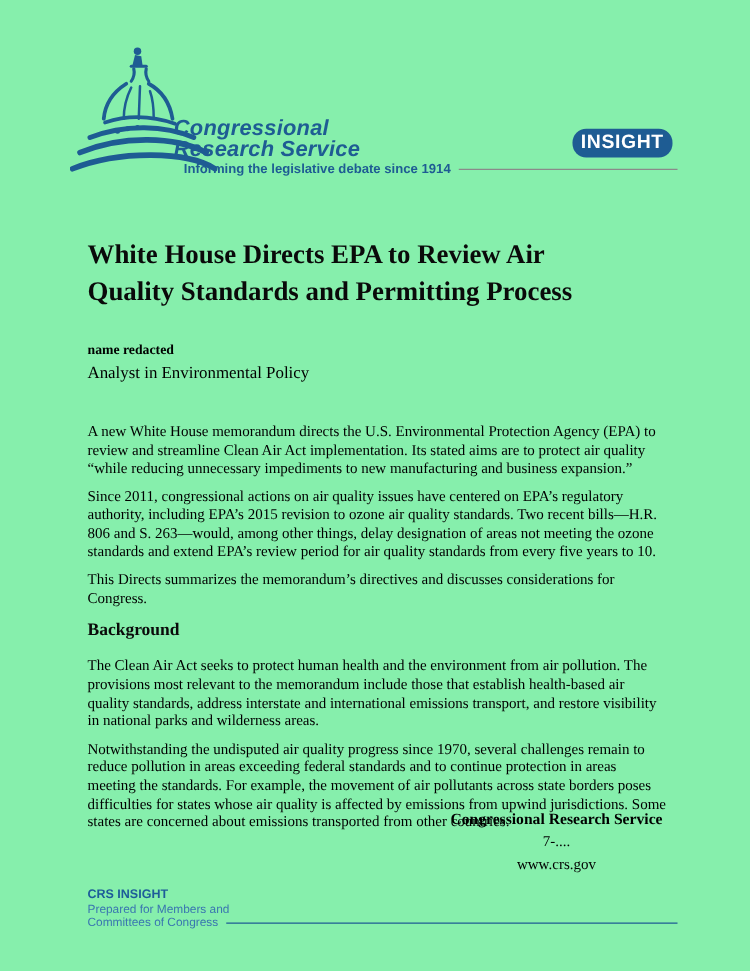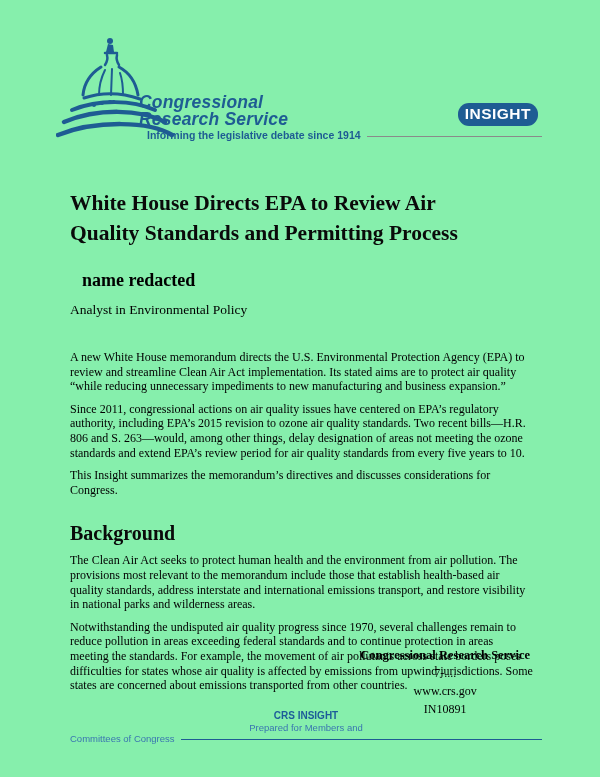--- a/index.html
+++ b/index.html
@@ -33,39 +33,39 @@
     font-size:15.5px; letter-spacing:0.5px;
     padding:3px 7px 4px 7px; line-height:16px;border-radius:11px;
   }
 
   
   .content { position:absolute; left:70px; top:188px; width:464px; }
   .title {
     font-size:21.5px; font-weight:bold; line-height:30px;
     margin:0 0 24px 0; max-width:440px; color:#0a0a0a;
   }
-  .author      { font-size:18px; font-weight:bold; line-height:17px; margin:12px; }
+  .author      { font-size:11px; font-weight:bold; line-height:17px; margin:0; }
   .author-role { font-size:13.5px; line-height:17px; margin:0 0 32px 0; }
   .date        { font-size:15px;   line-height:19px; margin:0 0 7px 0; }
   .para        { font-size:12px;   line-height:14.6px; margin:0 0 8px 0; }
-  .section-heading { font-size:20px; font-weight:bold; line-height:24px; margin:24px 0 8px 0; color:#0a0a0a; }
+  .section-heading { font-size:14px; font-weight:bold; line-height:24px; margin:8px 0 8px 0; color:#0a0a0a; }
 
   
   .footer {
     position:absolute; right:70px; top:646px; text-align:center; line-height:18px;
   }
   .footer .org  { font-size:12.5px; font-weight:bold; }
   .footer .row  { font-size:12px; }
   .footer a.link { color:#000; text-decoration:none; }
 
   
   .footnote {
     position:absolute; left:70px; right:58px; top:710px;
     font-family:"Liberation Sans", sans-serif; color:#3A76B0;
-    font-size:9.5px; line-height:11.5px;text-align:center;
+    font-size:9.5px; line-height:11.5px;
   }
   .footnote .fn-title { font-weight:bold; font-size:10px; color:#1D5C99; }
   .fn-last { display:flex; align-items:baseline; }
   .fn-rule { flex:1; border-bottom:1.5px solid #1E5C93; margin-left:6px; transform:translateY(-2px); }
 </style>
 </head>
 <body>
 
 <div class="page">
 
@@ -105,33 +105,32 @@
 
   <div class="content">
     <h1 class="title">White House Directs EPA to Review Air Quality Standards and Permitting Process</h1>
 
     <p class="author">name redacted</p>
     <p class="author-role">Analyst in Environmental Policy</p>
 
 
     <p class="para">A new White House memorandum directs the U.S. Environmental Protection Agency (EPA) to review and streamline Clean Air Act implementation. Its stated aims are to protect air quality “while reducing unnecessary impediments to new manufacturing and business expansion.”</p>
     <p class="para">Since 2011, congressional actions on air quality issues have centered on EPA’s regulatory authority, including EPA’s 2015 revision to ozone air quality standards. Two recent bills—H.R. 806 and S. 263—would, among other things, delay designation of areas not meeting the ozone standards and extend EPA’s review period for air quality standards from every five years to 10.</p>
-    <p class="para">This Insight summarizes the memorandum’s directives and discusses considerations for Congress.</p>
+    <p class="para">This Directs summarizes the memorandum’s directives and discusses considerations for Congress.</p>
 
     <h2 class="section-heading">Background</h2>
 
     <p class="para">The Clean Air Act seeks to protect human health and the environment from air pollution. The provisions most relevant to the memorandum include those that establish health-based air quality standards, address interstate and international emissions transport, and restore visibility in national parks and wilderness areas.</p>
     <p class="para">Notwithstanding the undisputed air quality progress since 1970, several challenges remain to reduce pollution in areas exceeding federal standards and to continue protection in areas meeting the standards. For example, the movement of air pollutants across state borders poses difficulties for states whose air quality is affected by emissions from upwind jurisdictions. Some states are concerned about emissions transported from other countries.</p>
   </div>
 
   <div class="footer">
     <div class="org">Congressional Research Service</div>
     <div class="row">7-....</div>
     <div class="row"><a class="link" href="#">www.crs.gov</a></div>
-    <div class="row">IN10891</div>
   </div>
 
   <div class="footnote">
     <div class="fn-title">CRS INSIGHT</div>
     <div>Prepared for Members and</div>
     <div class="fn-last">
       <span>Committees of Congress</span>
       <span class="fn-rule"></span>
     </div>
   </div>

